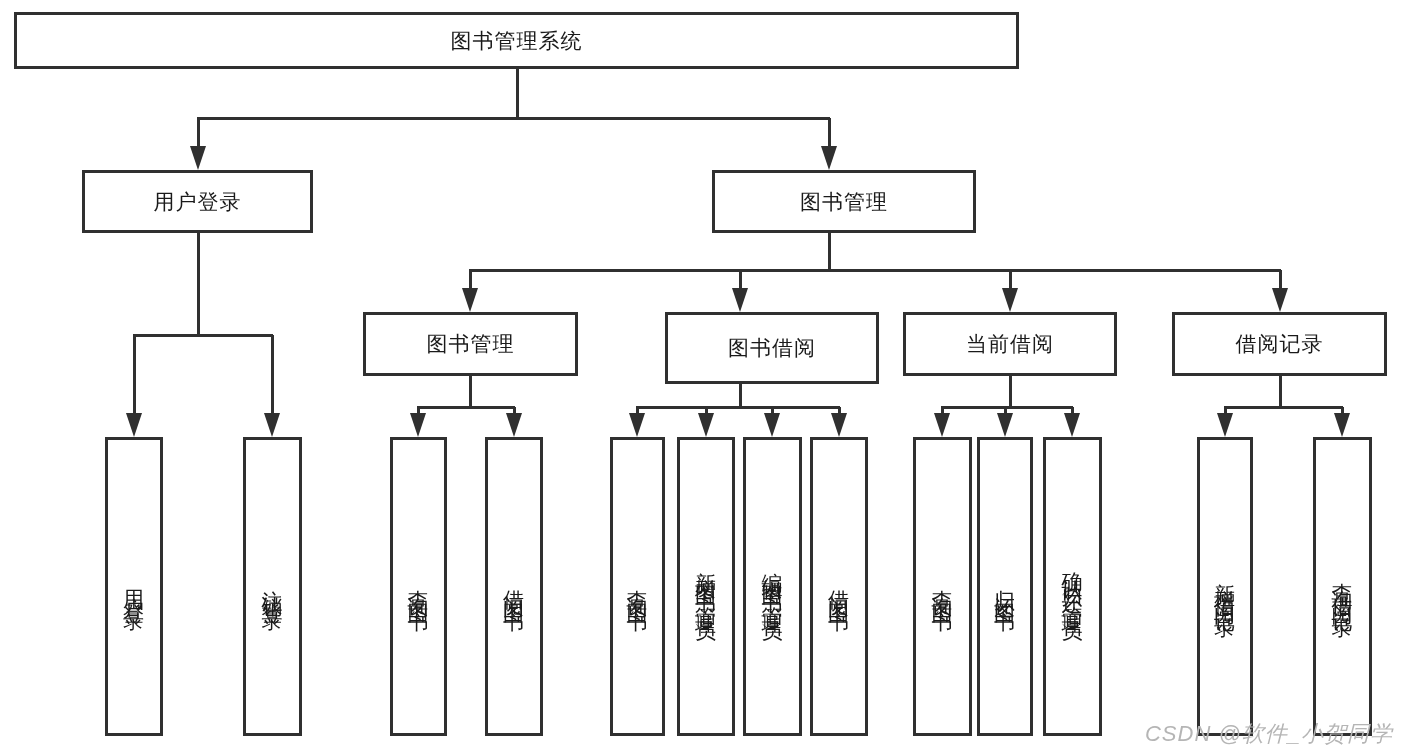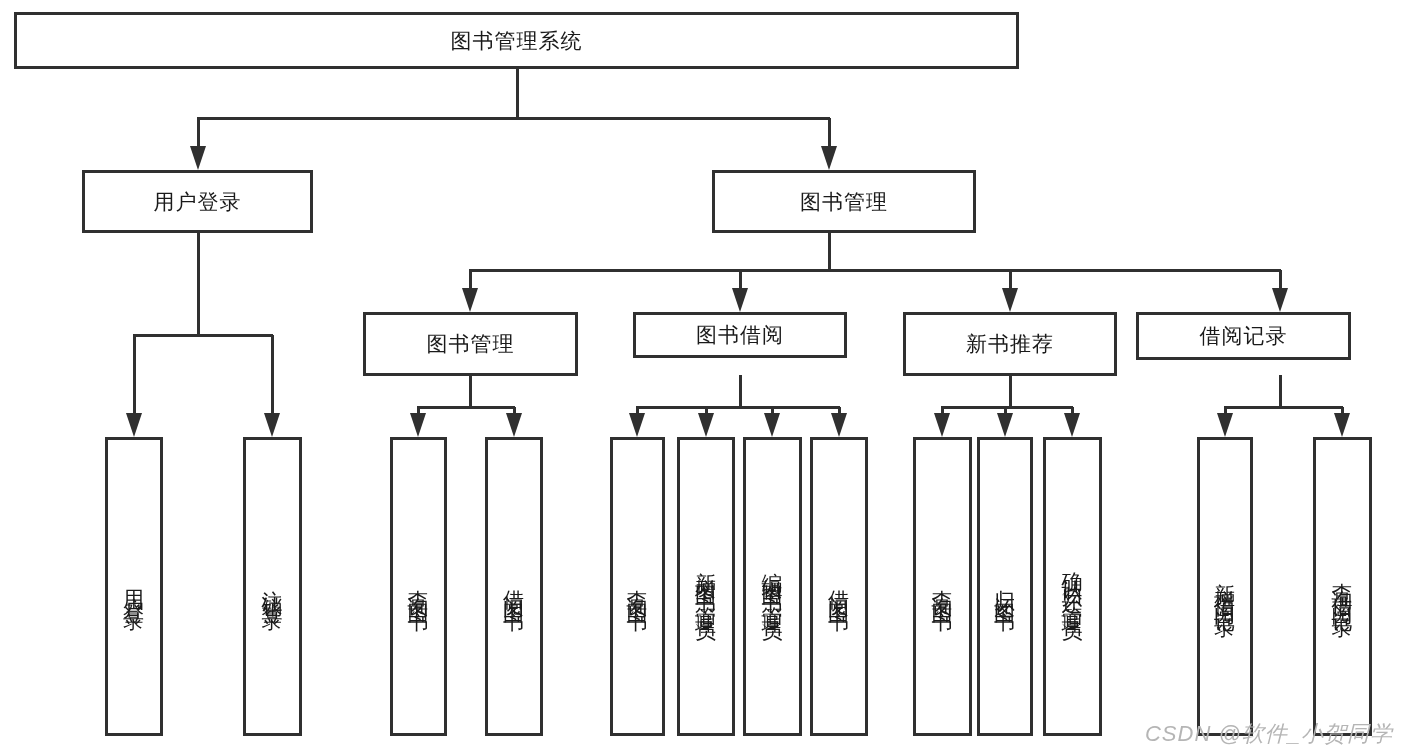--- a/index.html
+++ b/index.html
@@ -61,23 +61,23 @@
 <body>
 
 <div id="canvas">
 
   <div class="node" style="left:14px;top:12px;width:1005px;height:57px;">图书管理系统</div>
 
   <div class="node" style="left:82px;top:170px;width:231px;height:63px;">用户登录</div>
   <div class="node" style="left:712px;top:170px;width:264px;height:63px;">图书管理</div>
 
   <div class="node" style="left:363px;top:312px;width:215px;height:64px;">图书管理</div>
-  <div class="node" style="left:633px;top:312px;width:214px;height:46px;text-align:center;">图书借阅</div>
-  <div class="node" style="left:903px;top:312px;width:214px;height:64px;">新书推荐</div>
-  <div class="node" style="left:1136px;top:312px;width:215px;height:48px;">借阅记录</div>
+  <div class="node" style="left:665px;top:312px;width:214px;height:72px;text-align:center;">图书借阅</div>
+  <div class="node" style="left:903px;top:312px;width:214px;height:64px;">当前借阅</div>
+  <div class="node" style="left:1172px;top:312px;width:215px;height:64px;">借阅记录</div>
 
   <div class="node leaf" style="left:105px;top:437px;width:58px;height:299px;">用户登录</div>
   <div class="node leaf" style="left:243px;top:437px;width:59px;height:299px;">注销登录</div>
 
   <div class="node leaf" style="left:390px;top:437px;width:57px;height:299px;">查询图书</div>
   <div class="node leaf" style="left:485px;top:437px;width:58px;height:299px;">借阅图书</div>
 
   <div class="node leaf" style="left:610px;top:437px;width:55px;height:299px;">查询图书</div>
   <div class="node leaf" style="left:677px;top:437px;width:58px;height:299px;">新增图书（管理员）</div>
   <div class="node leaf" style="left:743px;top:437px;width:59px;height:299px;">编辑图书（管理员）</div>

